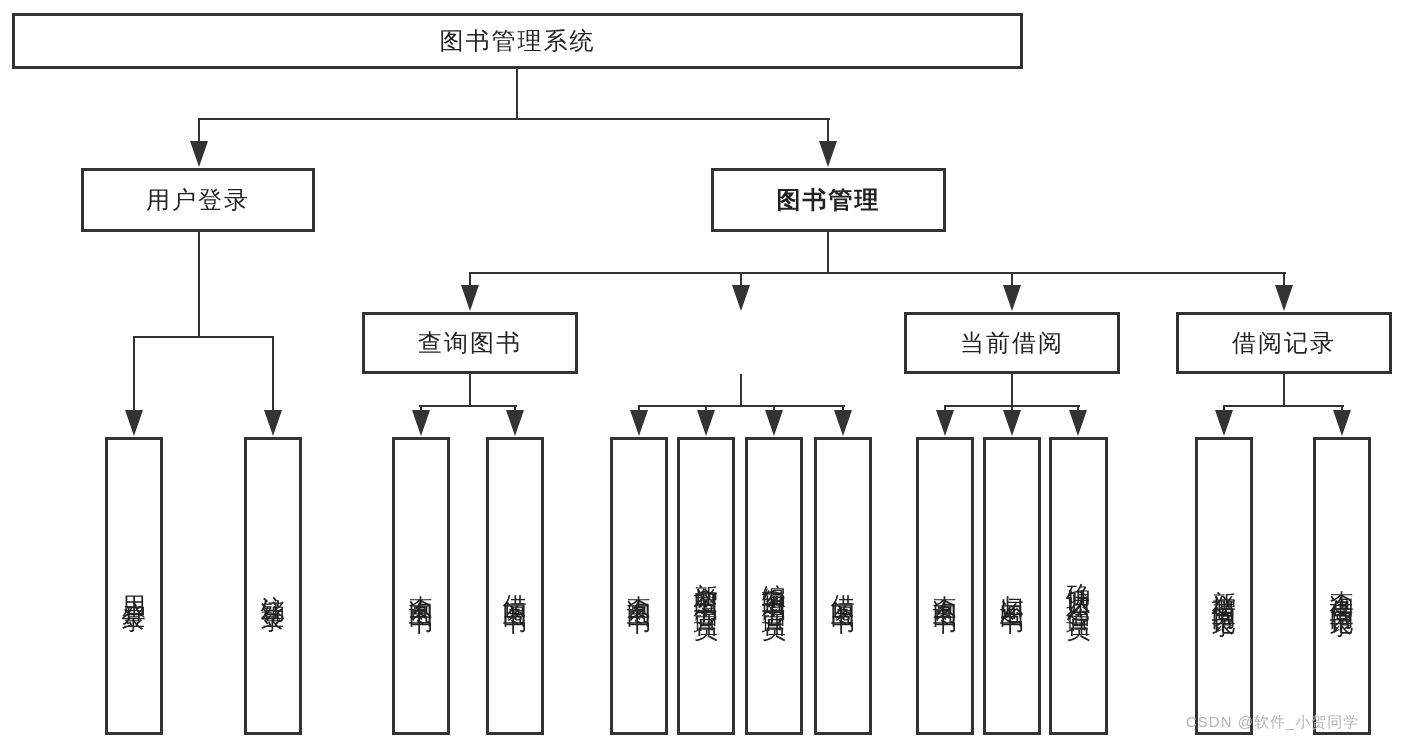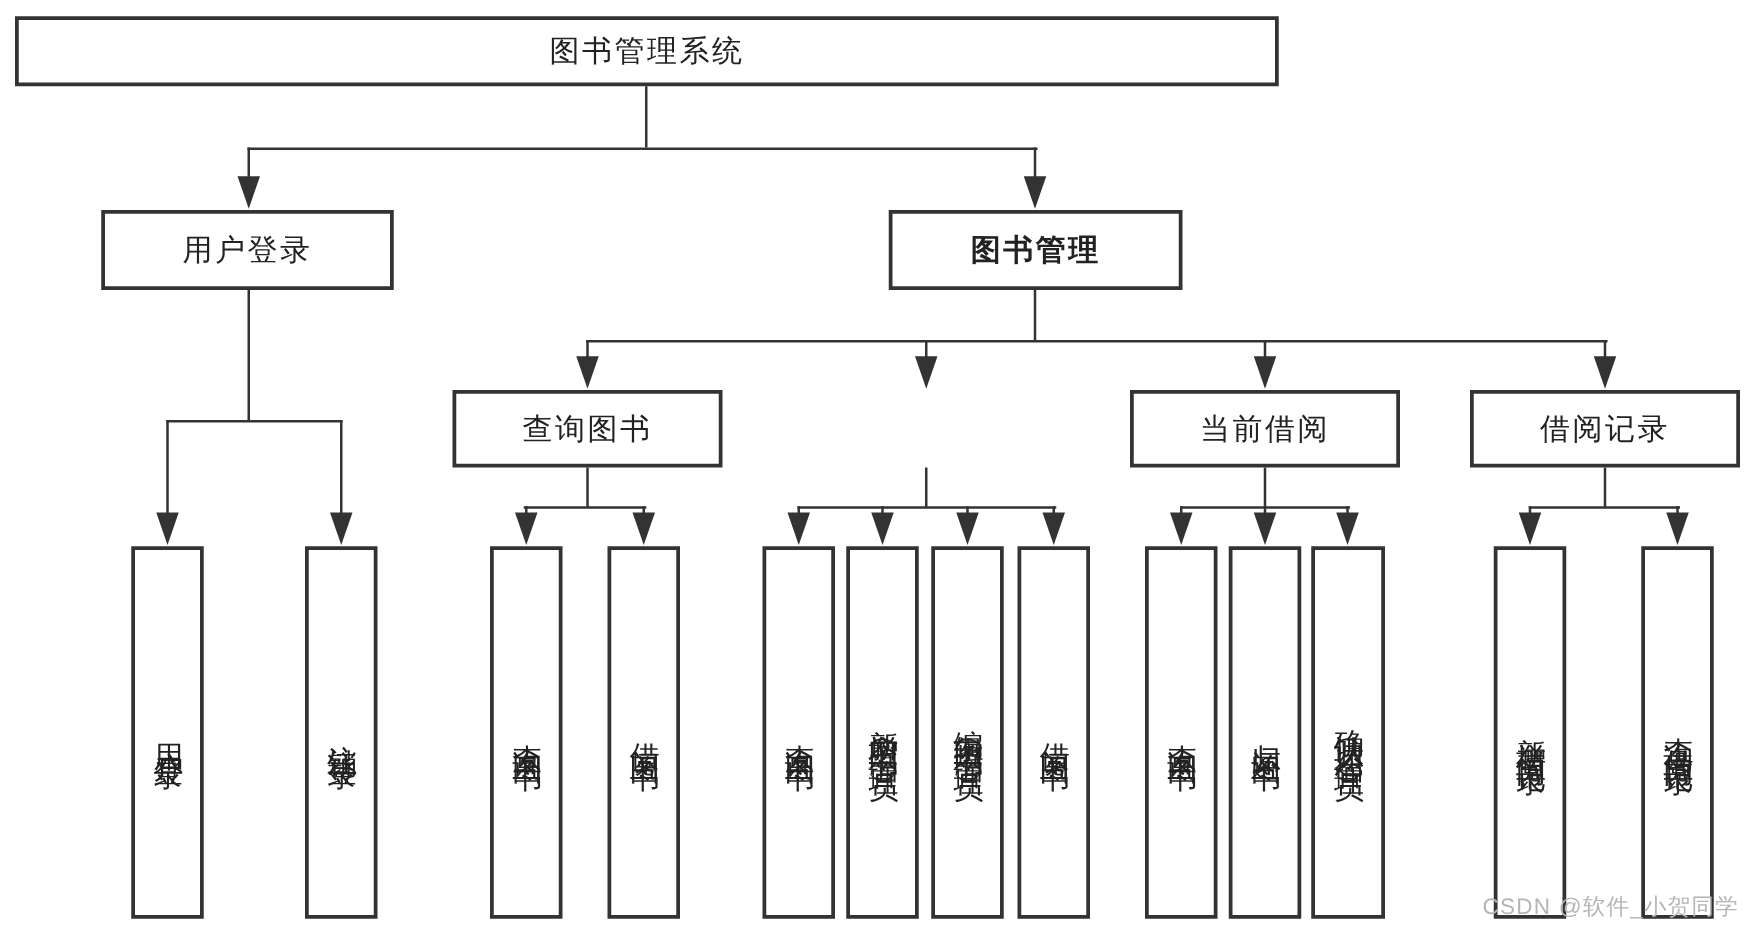--- a/index.html
+++ b/index.html
@@ -38,21 +38,21 @@
   .arrow{
     position:absolute;
     width:0;height:0;
     border-left:9px solid transparent;
     border-right:9px solid transparent;
     border-top:26px solid var(--line);
   }
   .watermark{
     position:absolute;
     left:1186px;top:713px;
-    font-size:18px;
+    font-size:15px;
     letter-spacing:1px;
     color:var(--wm);
     white-space:nowrap;
     z-index:10;
   }
 </style>
 </head>
 <body>
 
 <div id="canvas">

